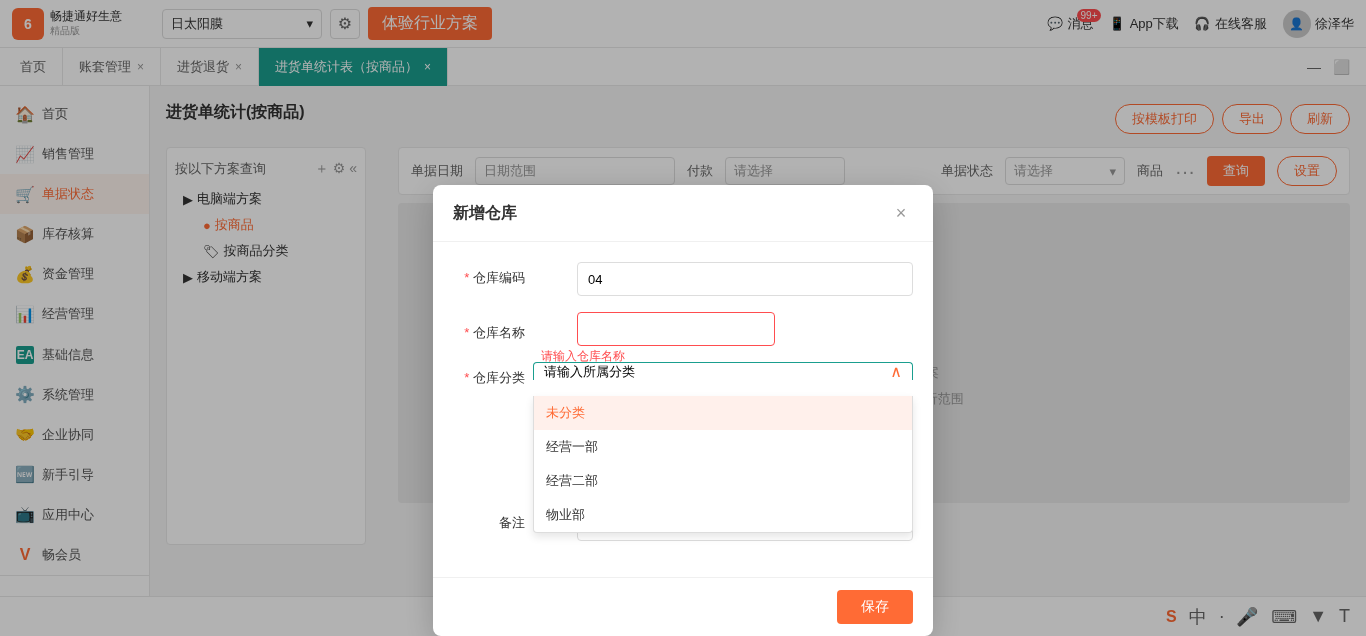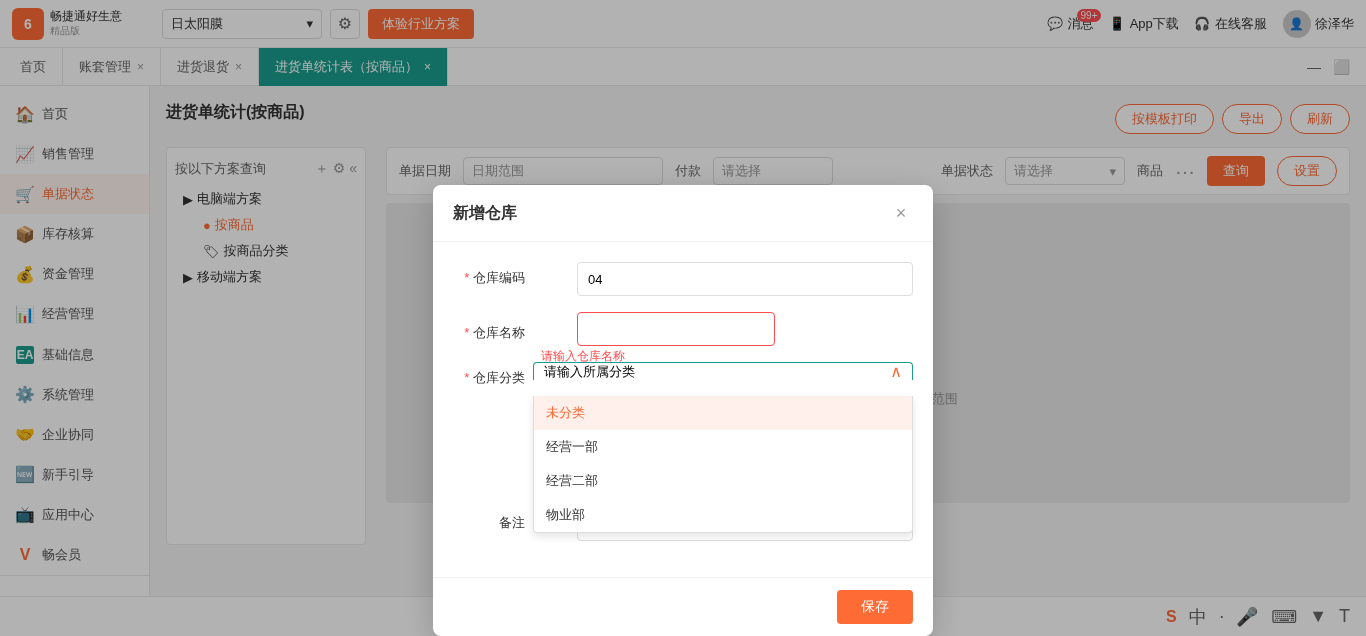--- a/index.html
+++ b/index.html
@@ -56,21 +56,21 @@
       cursor: pointer;
       color: #666;
       font-size: 16px;
     }
     .trial-btn {
       background: #ff6b35;
       color: #fff;
       border: none;
       border-radius: 4px;
       padding: 6px 14px;
-      font-size: 13px;
+      font-size: 16px;
       cursor: pointer;
     }
     .header-right {
       display: flex;
       align-items: center;
       gap: 16px;
     }
     .header-icon-item {
       display: flex; align-items: center; gap: 4px;
       font-size: 13px; color: #333; cursor: pointer; position: relative;
@@ -487,21 +487,21 @@
   <div class="content-area">
     <div style="display:flex; align-items:center; justify-content:space-between; margin-bottom:12px;">
       <h2 class="page-title">进货单统计(按商品)</h2>
       <div style="display:flex; align-items:center; gap:8px;">
         <button class="btn-outline">按模板打印</button>
         <button class="btn-outline">导出</button>
         <button class="btn-outline">刷新</button>
       </div>
     </div>
 
-    <div style="display:flex; gap:8px; height:calc(100% - 60px);">
+    <div style="display:flex; gap:20px; height:calc(100% - 60px);">
 
       <div class="left-panel">
         <div class="panel-header">
           <span>按以下方案查询</span>
           <div class="panel-icons">
             <span class="panel-icon">＋</span>
             <span class="panel-icon">⚙</span>
             <span class="panel-icon">«</span>
           </div>
         </div>

